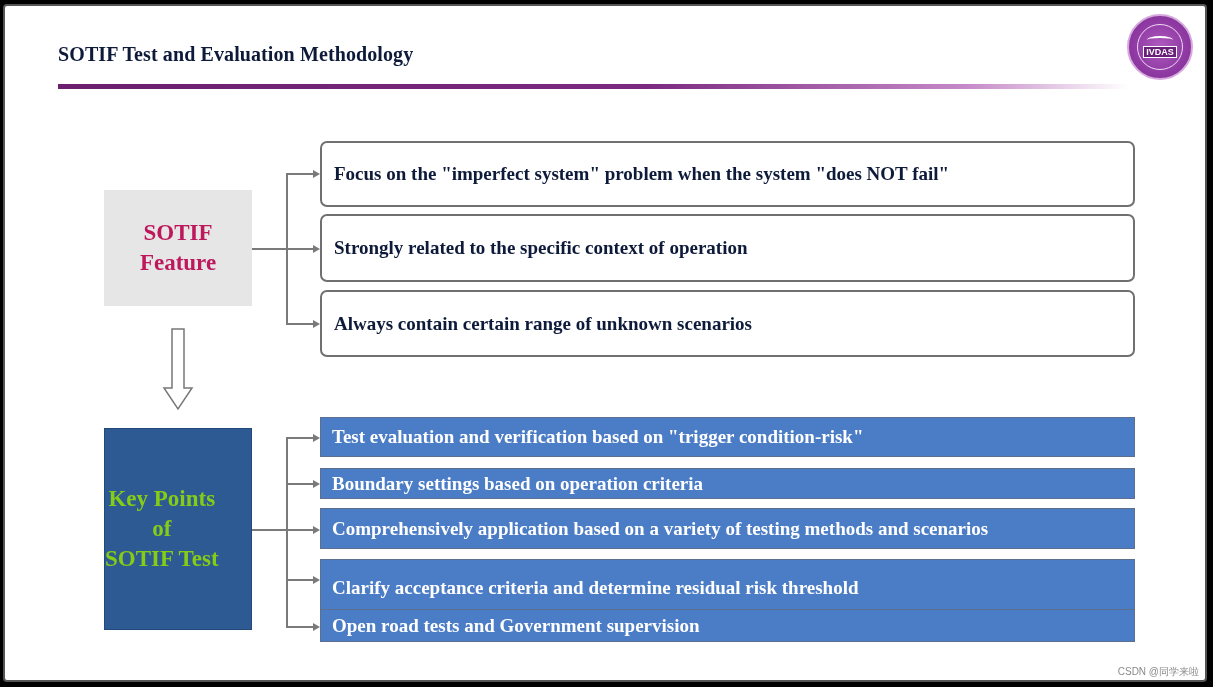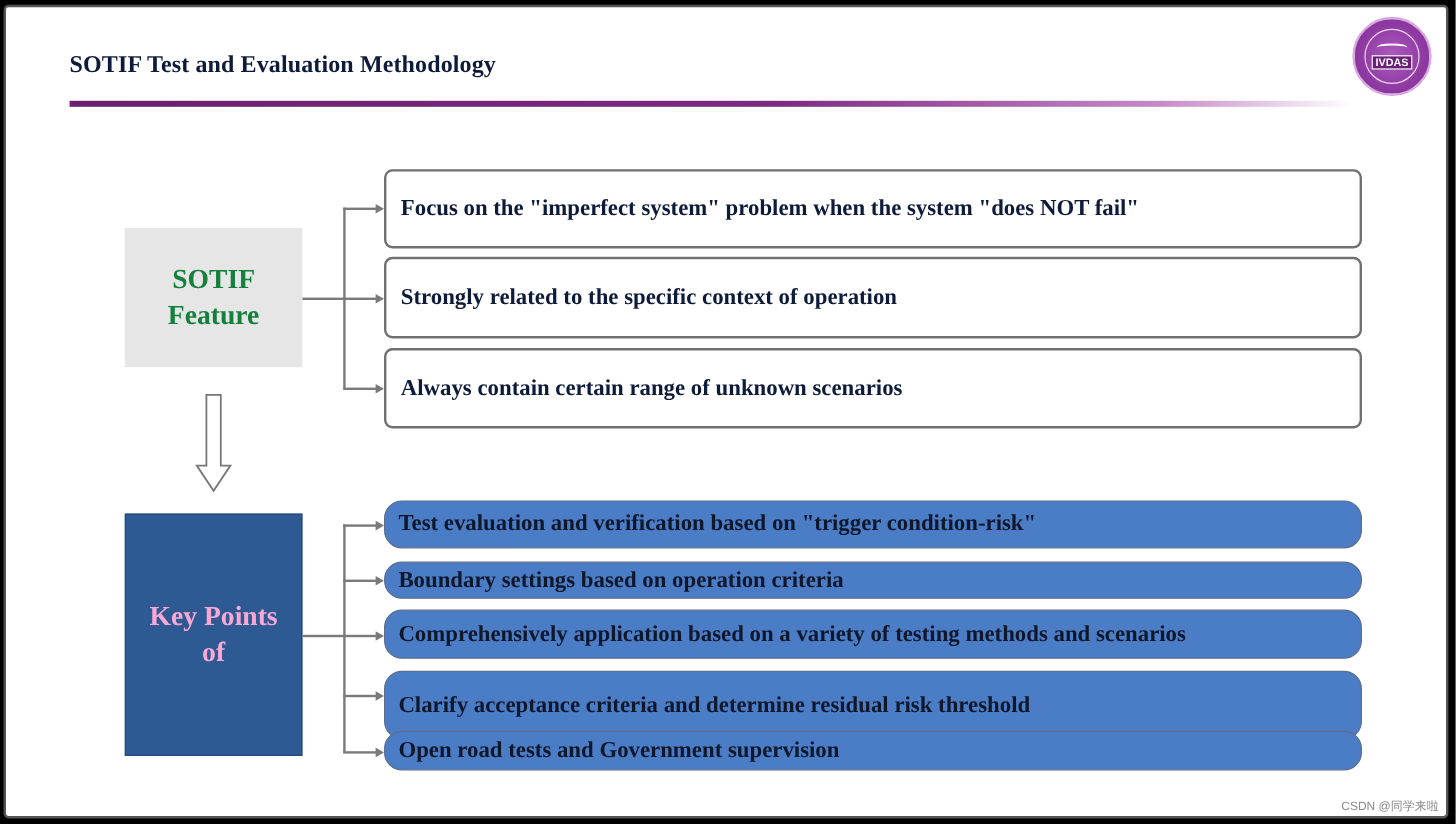--- a/index.html
+++ b/index.html
@@ -4,24 +4,24 @@
 <style>
   html,body{margin:0;padding:0;}
   body{width:1213px;height:687px;background:#000;position:relative;overflow:hidden;font-family:"Liberation Serif",serif;}
   .frame{position:absolute;left:3px;top:4px;width:1204px;height:678px;background:#fff;border:2px solid #555;border-radius:4px;box-sizing:border-box;}
   .title{position:absolute;left:58px;top:43px;font-size:20px;font-weight:bold;color:#0d1a3a;letter-spacing:0.1px;}
   .title-bar{position:absolute;left:58px;top:84px;width:1070px;height:5px;background:linear-gradient(to right,#6b1f6e 0%,#7b2a80 55%,#c68ac8 85%,rgba(255,255,255,0) 100%);}
   .logo{position:absolute;left:1127px;top:14px;width:66px;height:66px;border-radius:50%;background:radial-gradient(circle,#b05bc0 0%,#8f3aa3 60%,#7a2d8e 100%);border:2px solid #d7a9e0;box-sizing:border-box;display:flex;align-items:center;justify-content:center;}
   .logo .inner{width:44px;height:44px;border-radius:50%;border:1.5px solid #f0d8f5;display:flex;align-items:center;justify-content:center;flex-direction:column;}
   .logo .txt{color:#fff;font-family:"Liberation Sans",sans-serif;font-weight:bold;font-size:9px;background:#6a2079;padding:0 2px;border:1px solid #fff;}
   .logo .car{width:26px;height:6px;border-top:2px solid #fff;border-radius:50% 50% 0 0;margin-bottom:2px;}
-  .feature-box{position:absolute;left:104px;top:190px;width:148px;height:116px;background:#e6e6e6;display:flex;align-items:center;justify-content:center;text-align:center;font-size:23px;font-weight:bold;color:#15803d;line-height:30px;}
-  .key-box{position:absolute;left:104px;top:428px;width:148px;height:202px;background:#2e5a93;border:1px solid #23487a;box-sizing:border-box;display:flex;align-items:center;justify-content:center;text-align:center;font-size:23px;font-weight:bold;color:#f9a8d4;line-height:30px;}
+  .feature-box{position:absolute;left:104px;top:190px;width:148px;height:116px;background:#e6e6e6;display:flex;align-items:center;justify-content:center;text-align:center;font-size:23px;font-weight:bold;color:#be185d;line-height:30px;}
+  .key-box{position:absolute;left:104px;top:428px;width:148px;height:202px;background:#2e5a93;border:1px solid #23487a;box-sizing:border-box;display:flex;align-items:center;justify-content:flex-start;text-align:center;font-size:23px;font-weight:bold;color:#84cc16;line-height:30px;}
   .white-item{position:absolute;left:320px;width:815px;background:#fff;border:2px solid #707070;border-radius:7px;box-sizing:border-box;display:flex;align-items:center;padding-left:12px;font-size:19px;font-weight:bold;color:#0d1a3a;}
-  .blue-item{position:absolute;left:320px;width:815px;background:#4b7cc6;border:1.5px solid #5c6f8c;border-radius:15px;box-sizing:border-box;display:flex;align-items:center;padding-left:11px;font-size:19px;font-weight:bold;color:#0f172a;}
+  .blue-item{position:absolute;left:320px;width:815px;background:#4b7cc6;border:1.5px solid #5c6f8c;border-radius:0;box-sizing:border-box;display:flex;align-items:center;padding-left:11px;font-size:19px;font-weight:bold;color:#ffffff;}
   .line{position:absolute;background:#7a7a7a;}
   .arrowhead{position:absolute;width:0;height:0;border-top:4px solid transparent;border-bottom:4px solid transparent;border-left:7px solid #7a7a7a;}
   .down-arrow{position:absolute;left:162px;top:328px;width:32px;height:84px;}
   .watermark{position:absolute;right:14px;bottom:8px;font-family:"Liberation Sans",sans-serif;font-size:10px;color:#8a8a8a;}
 </style>
 </head>
 <body>
 
 <div class="frame"></div>
 
@@ -56,20 +56,21 @@
 <div class="white-item" style="top:290px;height:67px;">Always contain certain range of unknown scenarios</div>
 
 <svg class="down-arrow" viewBox="0 0 32 84">
   <path d="M10 1 H22 V60 H30 L16 81 L2 60 H10 Z" fill="#fff" stroke="#777" stroke-width="1.5"></path>
 </svg>
 
 <div class="key-box">
   <div>
     <div>Key Points</div>
     <div>of</div>
+    <div>SOTIF Test</div>
   </div>
 </div>
 
 <div class="line" style="left:252px;top:529px;width:35px;height:1.5px;"></div>
 <div class="line" style="left:286px;top:437px;width:1.5px;height:190px;"></div>
 <div class="line" style="left:286px;top:437px;width:28px;height:1.5px;"></div>
 <div class="arrowhead" style="left:313px;top:434px;"></div>
 <div class="line" style="left:286px;top:483px;width:28px;height:1.5px;"></div>
 <div class="arrowhead" style="left:313px;top:480px;"></div>
 <div class="line" style="left:286px;top:529px;width:28px;height:1.5px;"></div>

